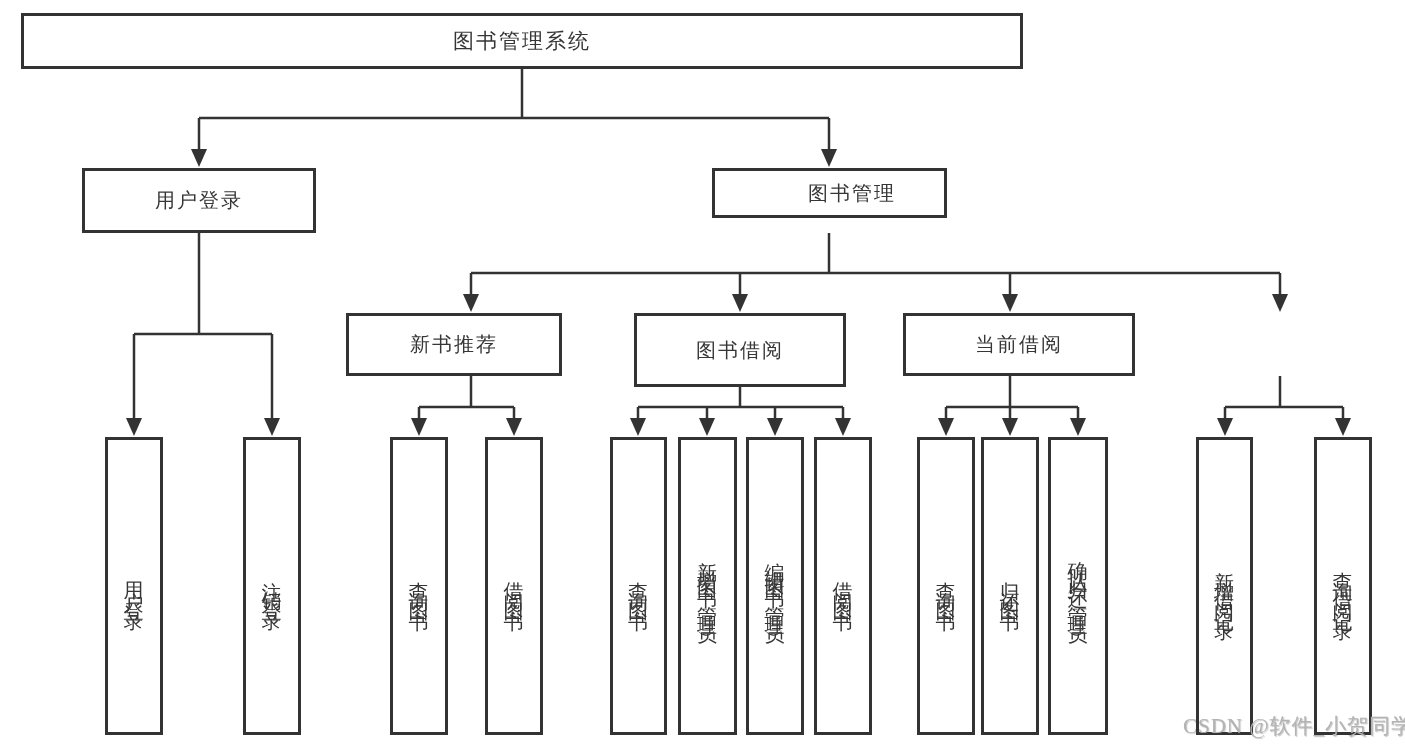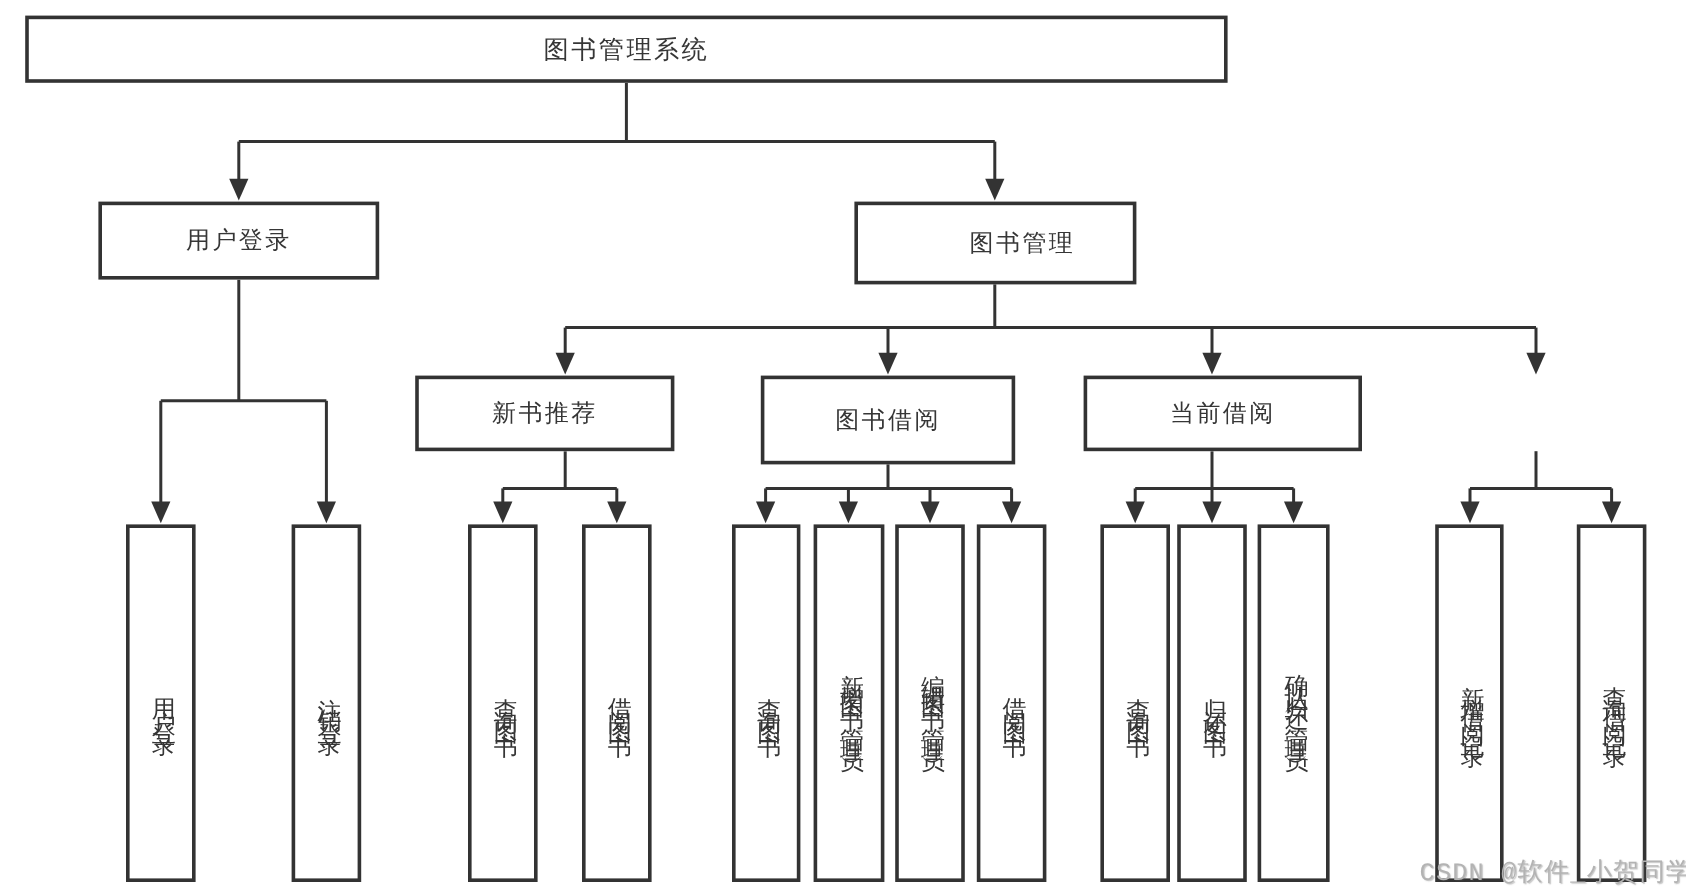--- a/index.html
+++ b/index.html
@@ -1,20 +1,20 @@
 <!DOCTYPE html>
 <html><head>
 <meta charset="utf-8">
 <style>
   html,body { margin:0; padding:0; background:#ffffff; }
   .canvas {
     position:relative;
     width:1405px; height:747px;
     background:#ffffff;
-    font-family:Liberation Mono, monospace;
+    font-family:Liberation Serif, serif;
     color:#363636;
     overflow:hidden;
   }
   svg.connectors { position:absolute; left:0; top:0; z-index:0; }
   .node {
     position:absolute;
     background:#ffffff;
     border:3px solid #333333;
     box-sizing:border-box;
     display:flex; align-items:center; justify-content:center;
@@ -123,21 +123,21 @@
     </g>
   </svg>
 
   <div class="node" style="left:21px; top:13px; width:1002px; height:56px; font-size:21px;">
     <span>图书管理系统</span>
   </div>
 
   <div class="node" style="left:82px; top:168px; width:234px; height:65px;">
     <span>用户登录</span>
   </div>
-  <div class="node" style="left:712px; top:168px; width:235px; height:69px;padding-left:45px;">
+  <div class="node" style="left:712px; top:168px; width:235px; height:50px;padding-left:45px;">
     <span>图书管理</span>
   </div>
 
   <div class="node" style="left:346px; top:313px; width:216px; height:63px;">
     <span>新书推荐</span>
   </div>
   <div class="node" style="left:634px; top:313px; width:212px; height:74px;">
     <span>图书借阅</span>
   </div>
   <div class="node" style="left:903px; top:313px; width:232px; height:63px;">

